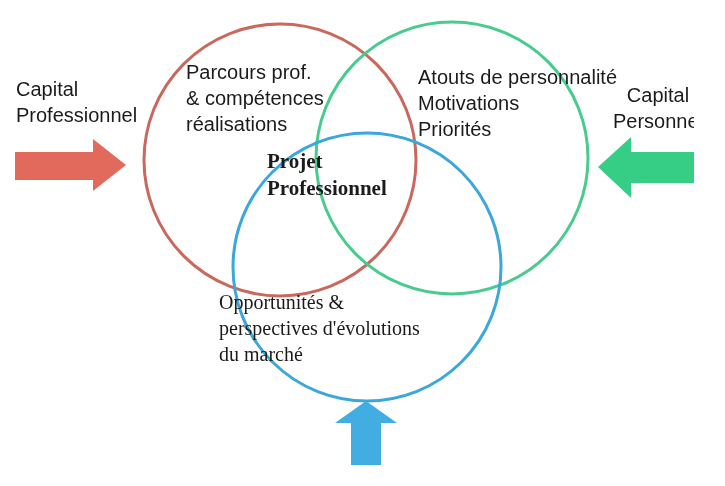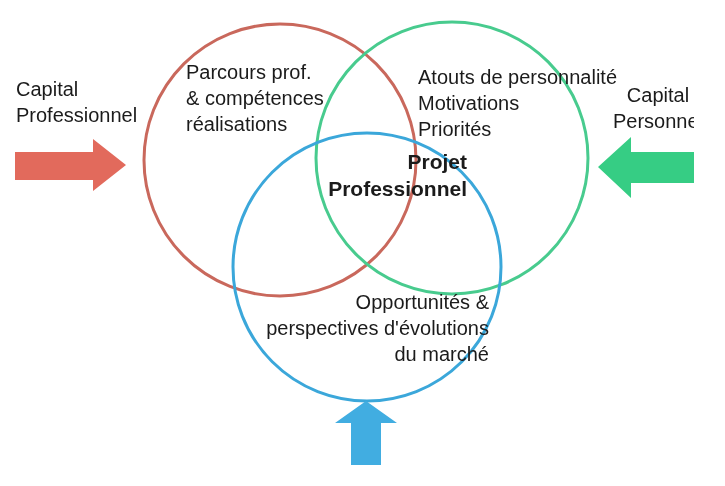--- a/index.html
+++ b/index.html
@@ -20,21 +20,21 @@
     left: 0;
     top: 0;
   }
   .label {
     position: absolute;
     color: #1b1b1b;
     font-size: 20px;
     line-height: 26px;
     white-space: pre-line;
   }
-  .label.center-text { text-align: right; }
+  .label.center-text { text-align: left; font-family: Liberation Serif, serif; }
   .label.right-block { text-align: center; }
   .label.bold {
     font-weight: bold;
     font-size: 21px;
     line-height: 27px;
   }
 </style>
 </head>
 <body>
 

